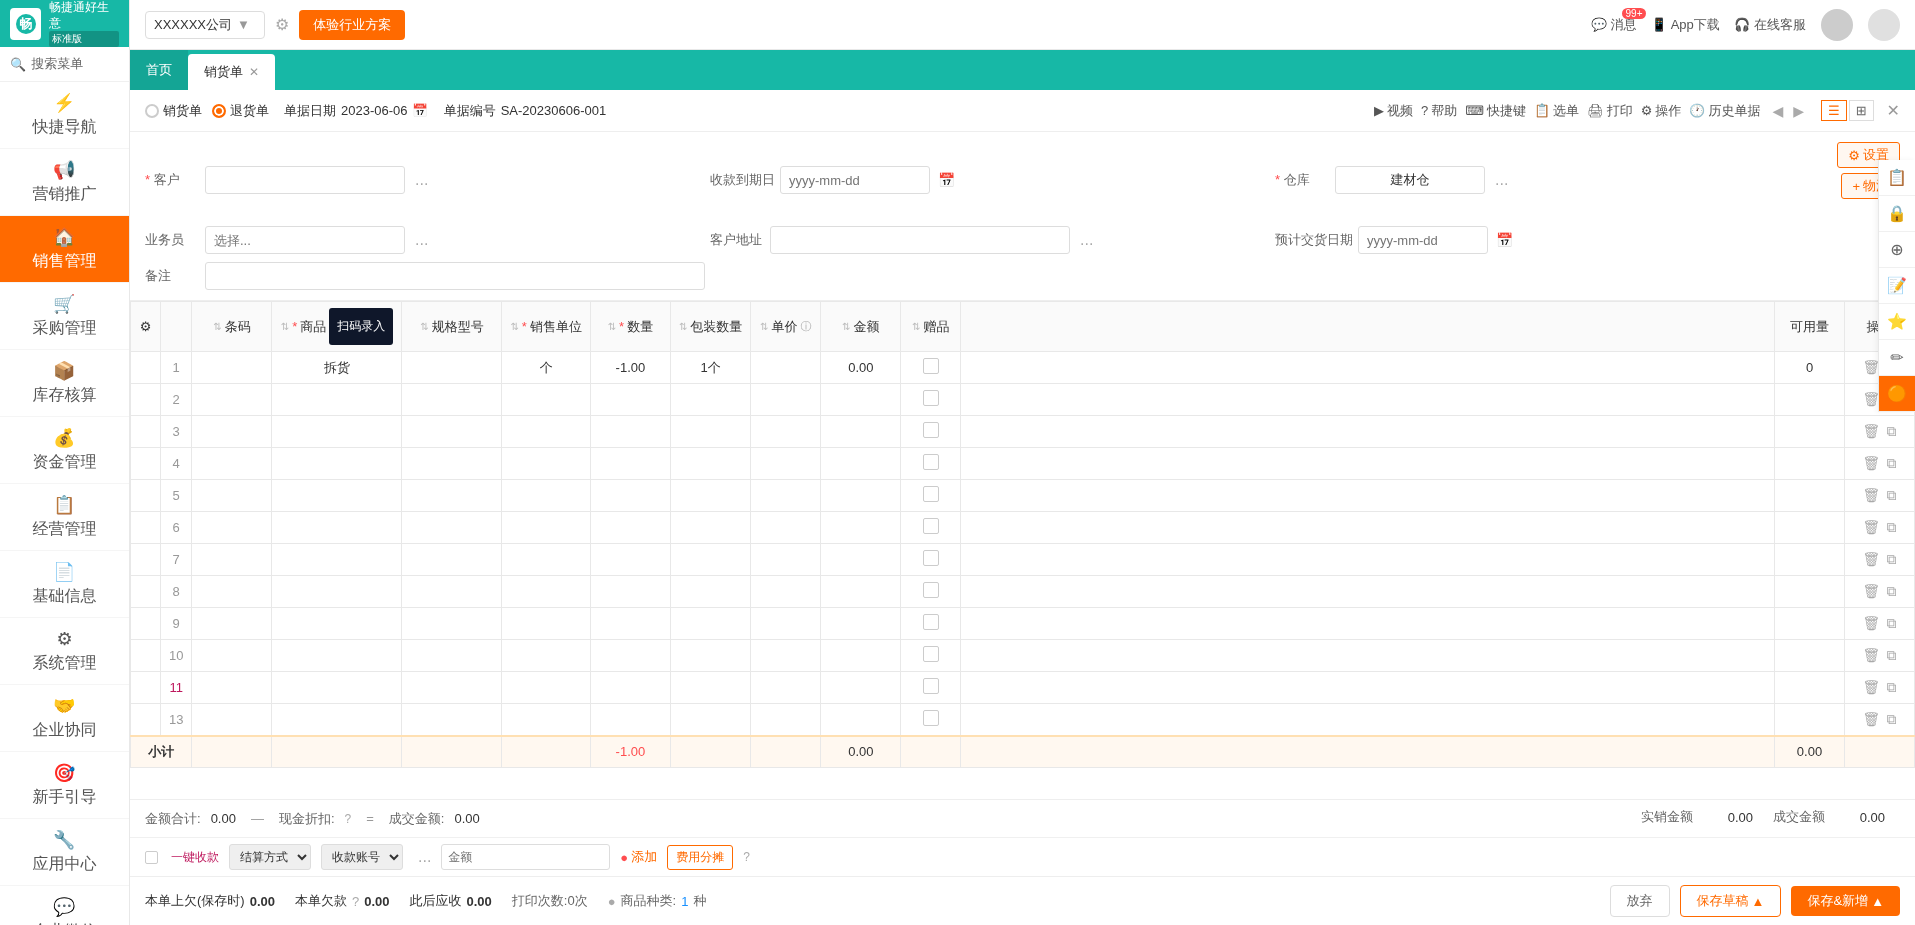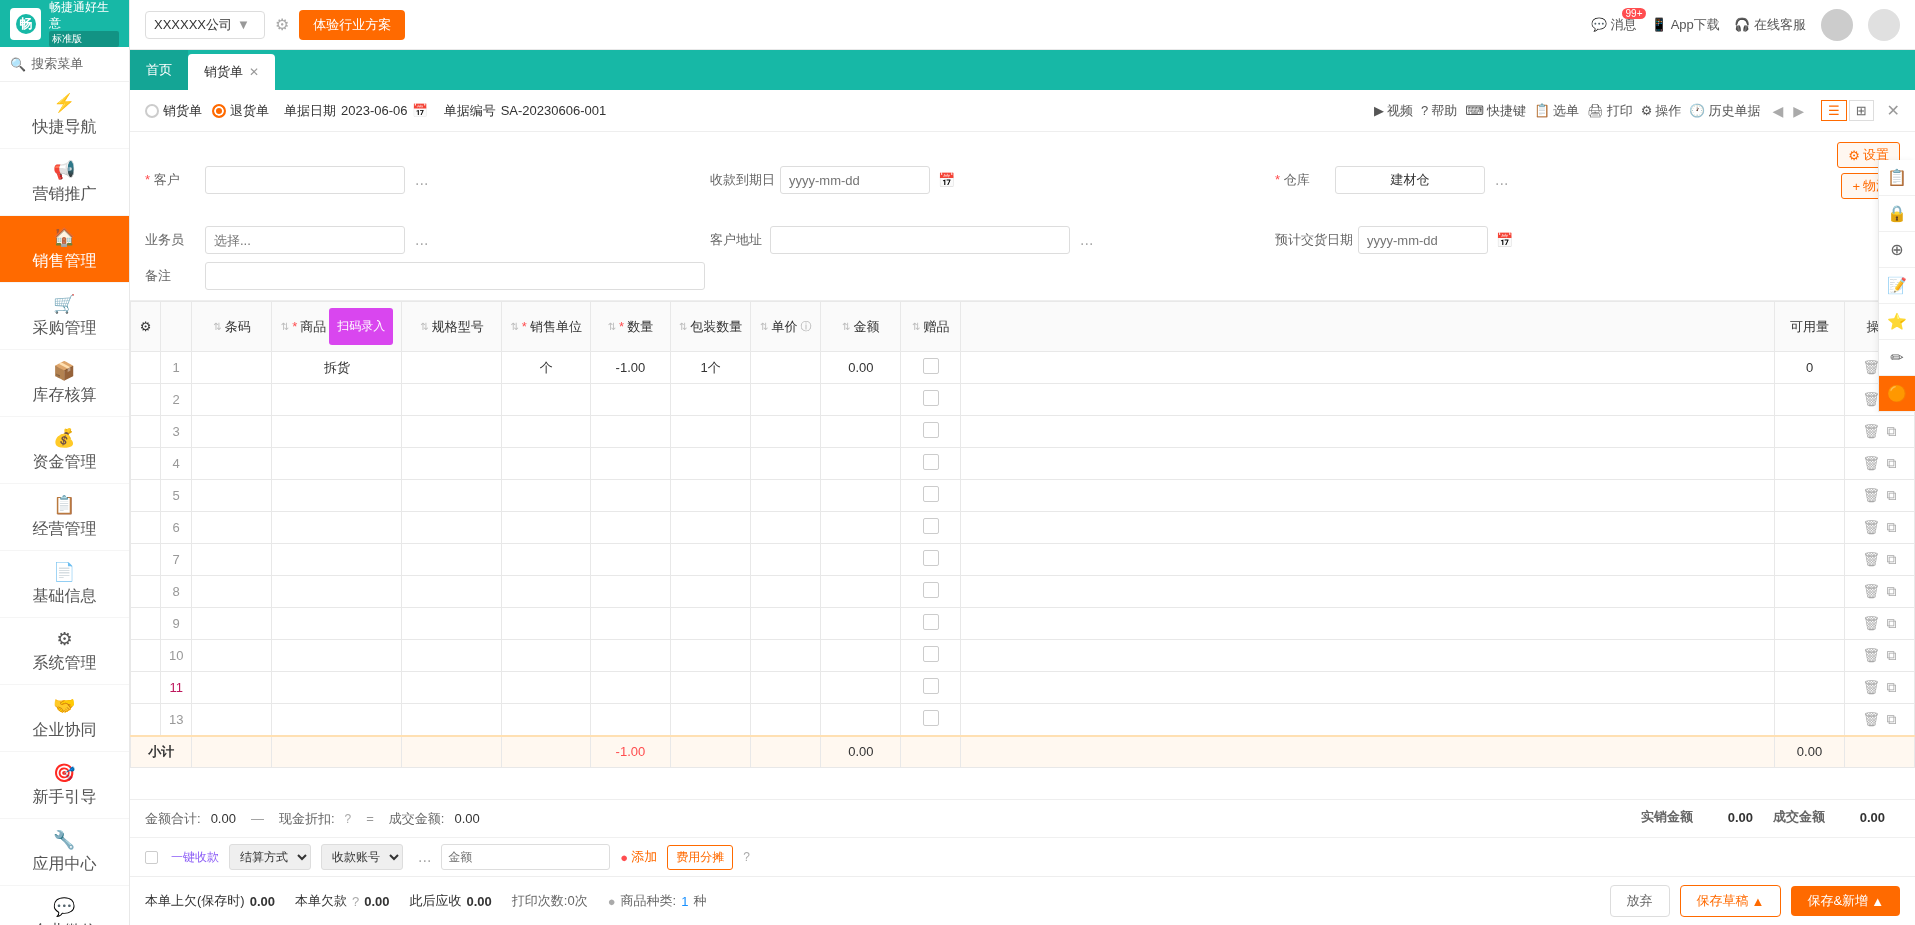--- a/index.html
+++ b/index.html
@@ -63,21 +63,21 @@
     .form-input.placeholder { color: #bbb; }
     .form-dots { color: #aaa; cursor: pointer; margin-left: 5px; font-size: 16px; }
     .form-calendar { color: #aaa; cursor: pointer; font-size: 14px; margin-left: 3px; }
     .form-right-btns { display: flex; flex-direction: column; gap: 5px; align-items: flex-end; padding: 0 0 0 15px; min-width: 80px; }
     .setting-btn { background: #fff7f0; border: 1px solid #ff6a00; color: #ff6a00; border-radius: 3px; padding: 3px 10px; cursor: pointer; font-size: 12px; display: flex; align-items: center; gap: 3px; }
     .logistics-btn { background: #fff7f0; border: 1px solid #ff6a00; color: #ff6a00; border-radius: 3px; padding: 3px 10px; cursor: pointer; font-size: 12px; display: flex; align-items: center; gap: 3px; }
     .remark-row { display: flex; align-items: center; gap: 5px; width: 100%; }
 
     
     .table-area { flex: 1; overflow: hidden; display: flex; flex-direction: column; background: #fff; margin: 0; }
-    .scan-btn { background: #d946ef; color: #fff; border: none; border-radius: 3px; padding: 10px 8px; font-size: 12px; cursor: pointer; }
+    .scan-btn { background: #0f172a; color: #fff; border: none; border-radius: 3px; padding: 10px 8px; font-size: 12px; cursor: pointer; }
 
     .data-table { width: 100%; border-collapse: collapse; font-size: 12px; }
     .data-table th { background: #fafafa; border: 1px solid #e8e8e8; padding: 6px 8px; text-align: center; color: #333; font-weight: 500; white-space: nowrap; position: sticky; top: 0; z-index: 10; }
     .data-table td { border: 1px solid #e8e8e8; padding: 5px 8px; text-align: center; color: #333; height: 32px; }
     .col-required { color: #ff4d4f; }
     .col-header { display: flex; align-items: center; justify-content: center; gap: 3px; }
     .sort-icon { color: #bbb; font-size: 10px; }
     .qty-red { color: #ff4d4f; }
     .checkbox-cell { width: 16px; height: 16px; border: 1px solid #ccc; border-radius: 2px; display: inline-block; }
     .action-icons { display: flex; gap: 6px; justify-content: center; }
@@ -86,28 +86,28 @@
 
     
     .footer-area { background: #fff; border-top: 1px solid #eee; }
     .footer-amounts { padding: 8px 15px; display: flex; align-items: center; gap: 10px; font-size: 13px; }
     .footer-amounts .amount-label { color: #666; }
     .footer-amounts .amount-value { color: #333; font-weight: 500; }
     .footer-amounts .minus { color: #999; margin: 0 5px; }
     .footer-amounts .equals { color: #999; margin: 0 5px; }
     .footer-payment { padding: 6px 15px; display: flex; align-items: center; gap: 10px; border-top: 1px solid #f0f0f0; }
     .checkbox-small { width: 13px; height: 13px; border: 1px solid #ccc; border-radius: 2px; display: inline-block; margin-right: 3px; vertical-align: middle; }
-    .pay-label { color: #8b5cf6; font-size: 12px; }
+    .pay-label { color: #be185d; font-size: 12px; }
     .pay-select { border: 1px solid #ddd; border-radius: 3px; padding: 3px 6px; font-size: 12px; color: #333; min-width: 80px; height: 26px; }
     .pay-input { border: 1px solid #ddd; border-radius: 3px; padding: 3px 6px; font-size: 12px; color: #333; min-width: 60px; height: 26px; }
     .add-btn { color: #ff6a00; cursor: pointer; display: flex; align-items: center; gap: 3px; font-size: 12px; }
     .expense-btn { border: 1px solid #ff6a00; color: #ff6a00; background: #fff; border-radius: 3px; padding: 3px 8px; cursor: pointer; font-size: 12px; }
     .help-icon { color: #aaa; cursor: pointer; font-size: 12px; }
     .right-summary { margin-left: auto; text-align: right; padding-right: 15px; }
-    .summary-row { display: flex; justify-content: flex-end; align-items: center; gap: 10px; font-size: 12px; color: #666; margin-bottom: 3px; font-weight: bold; }
+    .summary-row { display: flex; justify-content: flex-end; align-items: center; gap: 10px; font-size: 12px; color: #666; margin-bottom: 3px; }
     .summary-value { color: #333; min-width: 50px; text-align: right; }
 
     
     .bottom-bar { background: #fff; border-top: 1px solid #eee; padding: 8px 15px; display: flex; align-items: center; gap: 20px; }
     .bottom-info { display: flex; align-items: center; gap: 5px; font-size: 12px; color: #666; }
     .bottom-info span { color: #333; }
     .bottom-actions { margin-left: auto; display: flex; align-items: center; gap: 10px; }
     .discard-btn { border: 1px solid #ddd; background: #fff; color: #666; border-radius: 4px; padding: 6px 16px; cursor: pointer; font-size: 13px; }
     .save-draft-btn { border: 1px solid #ff6a00; background: #fff; color: #ff6a00; border-radius: 4px; padding: 6px 16px; cursor: pointer; font-size: 13px; display: flex; align-items: center; gap: 3px; }
     .save-new-btn { background: #ff6a00; color: #fff; border: none; border-radius: 4px; padding: 6px 16px; cursor: pointer; font-size: 13px; display: flex; align-items: center; gap: 3px; }

